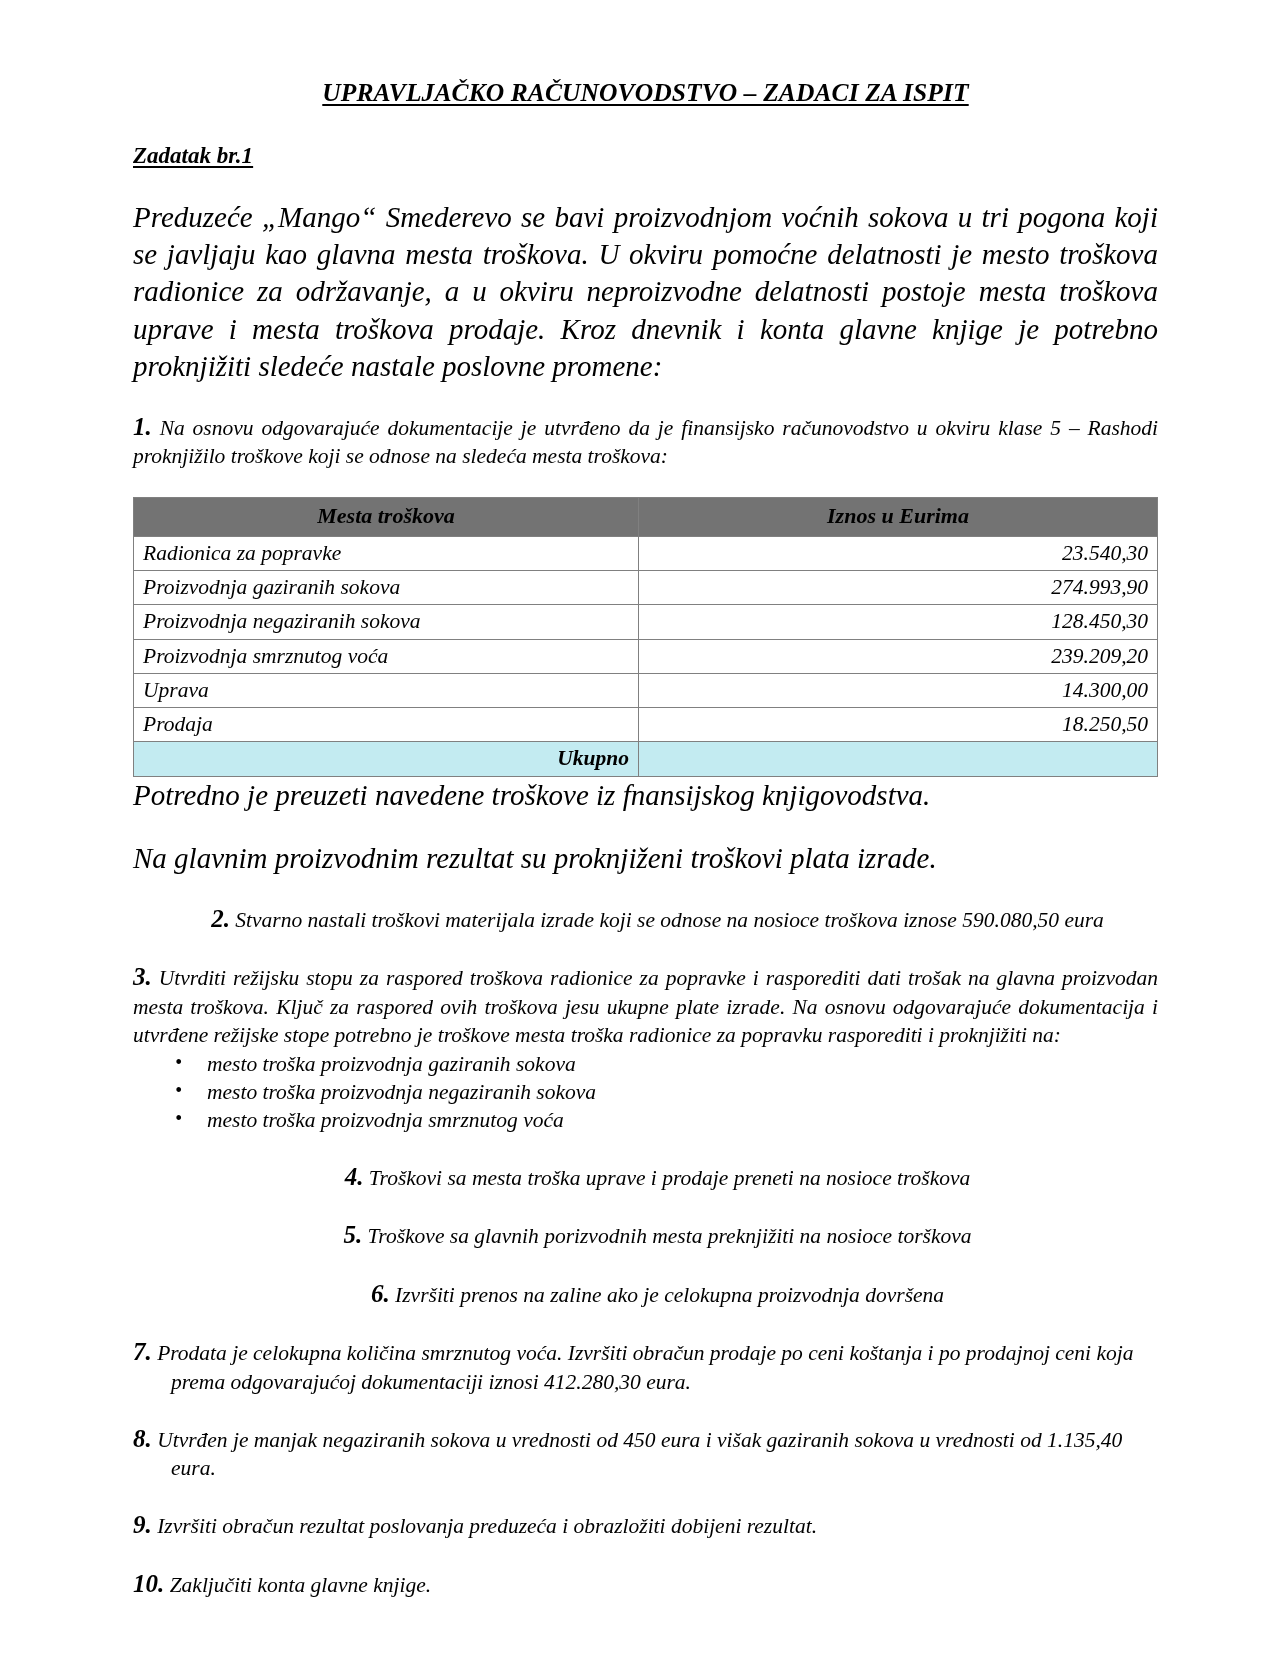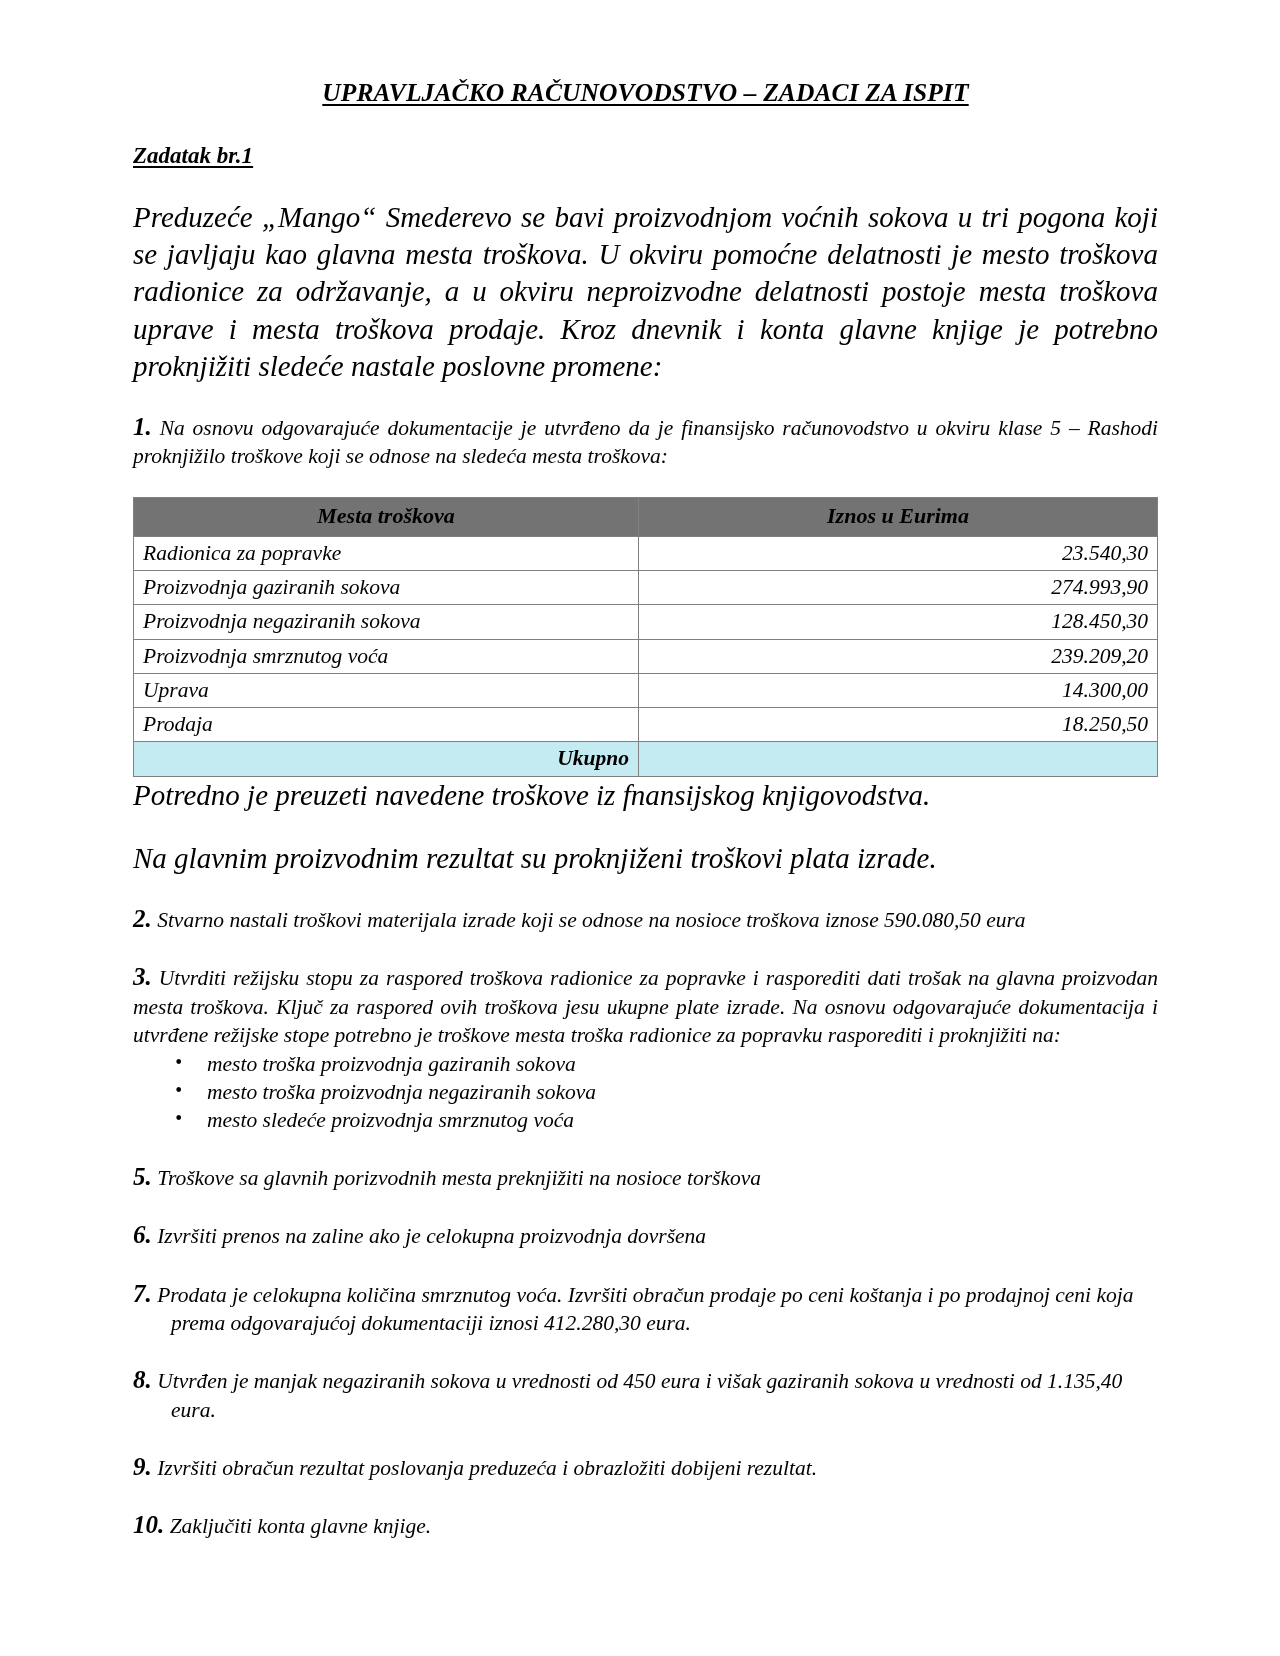--- a/index.html
+++ b/index.html
@@ -46,21 +46,21 @@
     text-align: justify;
     margin: 0 0 26px 0;
   }
 
   .numbered {
     font-size: 21.5px;
     line-height: 1.3;
     text-align: justify;
     margin: 0 0 26px 0;
   }
-  .numbered.left { text-align: left; }
+  .numbered.left { text-align: center; margin-left: 24px; }
   .num {
     font-weight: bold;
     font-size: 25px;
   }
   .hang {
     font-size: 21.5px;
     line-height: 1.3;
     text-align: left;
     margin: 0 0 26px 0;
     padding-left: 38px;
@@ -183,23 +183,24 @@
 
   <p class="para">Na glavnim proizvodnim rezultat su proknjiženi troškovi plata izrade.</p>
 
   <p class="numbered left"><span class="num">2.</span> <span>Stvarno nastali troškovi materijala izrade koji se odnose na nosioce troškova iznose 590.080,50 eura</span></p>
 
   <p class="numbered tight"><span class="num">3.</span> <span>Utvrditi režijsku stopu za raspored troškova radionice za popravke i rasporediti dati trošak na glavna proizvodan mesta troškova. Ključ za raspored ovih troškova jesu ukupne plate izrade. Na osnovu odgovarajuće dokumentacija i utvrđene režijske stope potrebno je troškove mesta troška radionice za popravku rasporediti i proknjižiti  na:</span></p>
 
   <ul class="bullets">
     <li>mesto troška proizvodnja gaziranih sokova</li>
     <li>mesto troška proizvodnja negaziranih sokova</li>
-    <li>mesto sledeće proizvodnja smrznutog voća</li>
+    <li>mesto troška proizvodnja smrznutog voća</li>
   </ul>
 
+  <p class="numbered left"><span class="num">4.</span> <span>Troškovi sa mesta troška uprave i prodaje preneti na nosioce troškova</span></p>
 
   <p class="numbered left"><span class="num">5.</span> <span>Troškove sa glavnih porizvodnih mesta preknjižiti na nosioce torškova</span></p>
 
   <p class="numbered left"><span class="num">6.</span> <span>Izvršiti prenos na zaline ako je celokupna proizvodnja dovršena</span></p>
 
   <p class="hang"><span class="num">7.</span> <span>Prodata je celokupna količina smrznutog voća. Izvršiti obračun prodaje po ceni koštanja i po prodajnoj ceni koja prema odgovarajućoj dokumentaciji iznosi 412.280,30  eura.</span></p>
 
   <p class="hang"><span class="num">8.</span> <span>Utvrđen je manjak negaziranih sokova u vrednosti od 450 eura i višak gaziranih sokova u vrednosti od 1.135,40 eura.</span></p>
 
   <p class="hang"><span class="num">9.</span> <span>Izvršiti obračun rezultat poslovanja preduzeća i obrazložiti dobijeni rezultat.</span></p>

